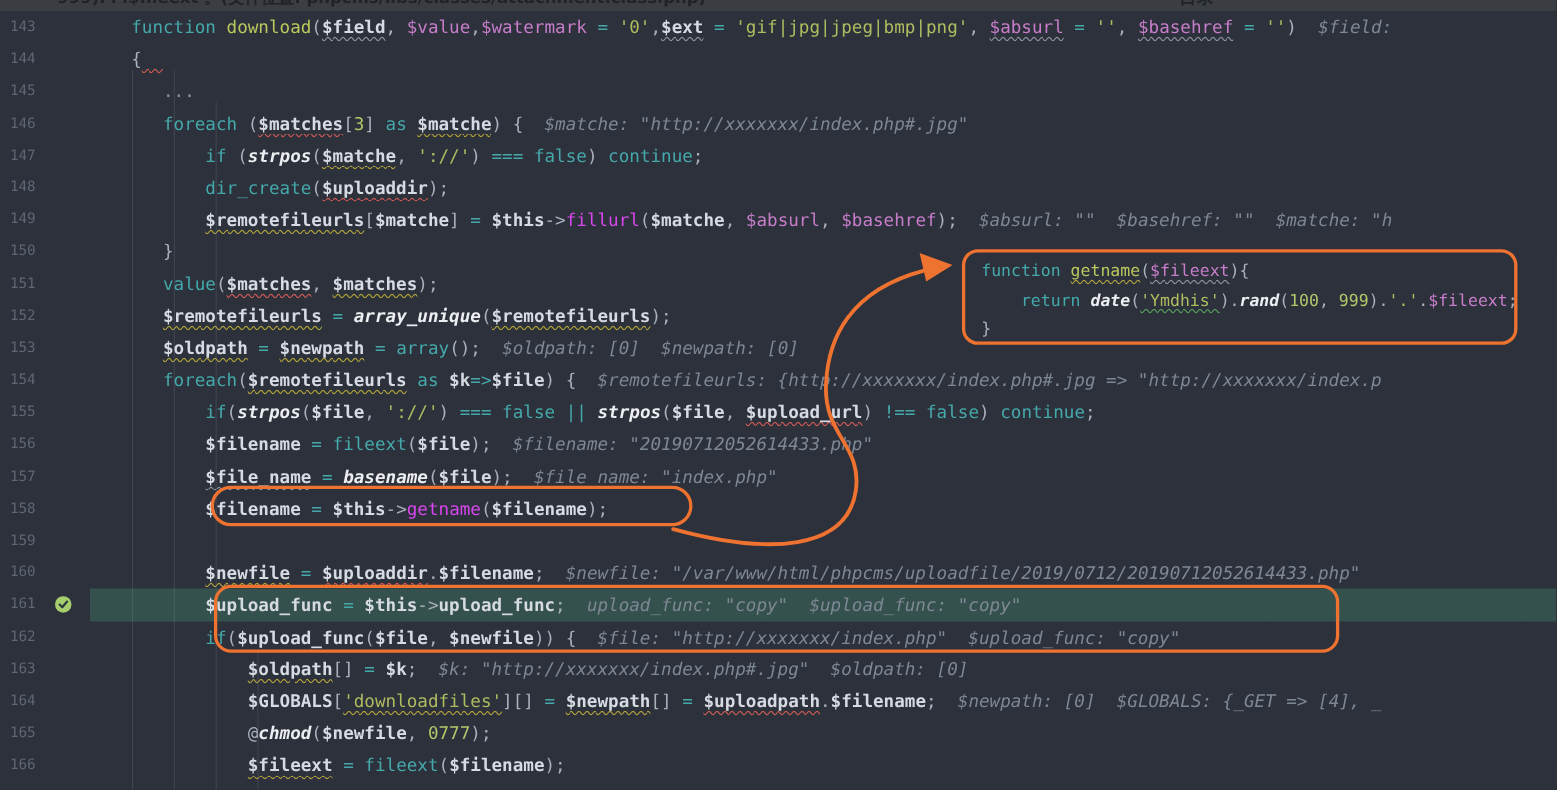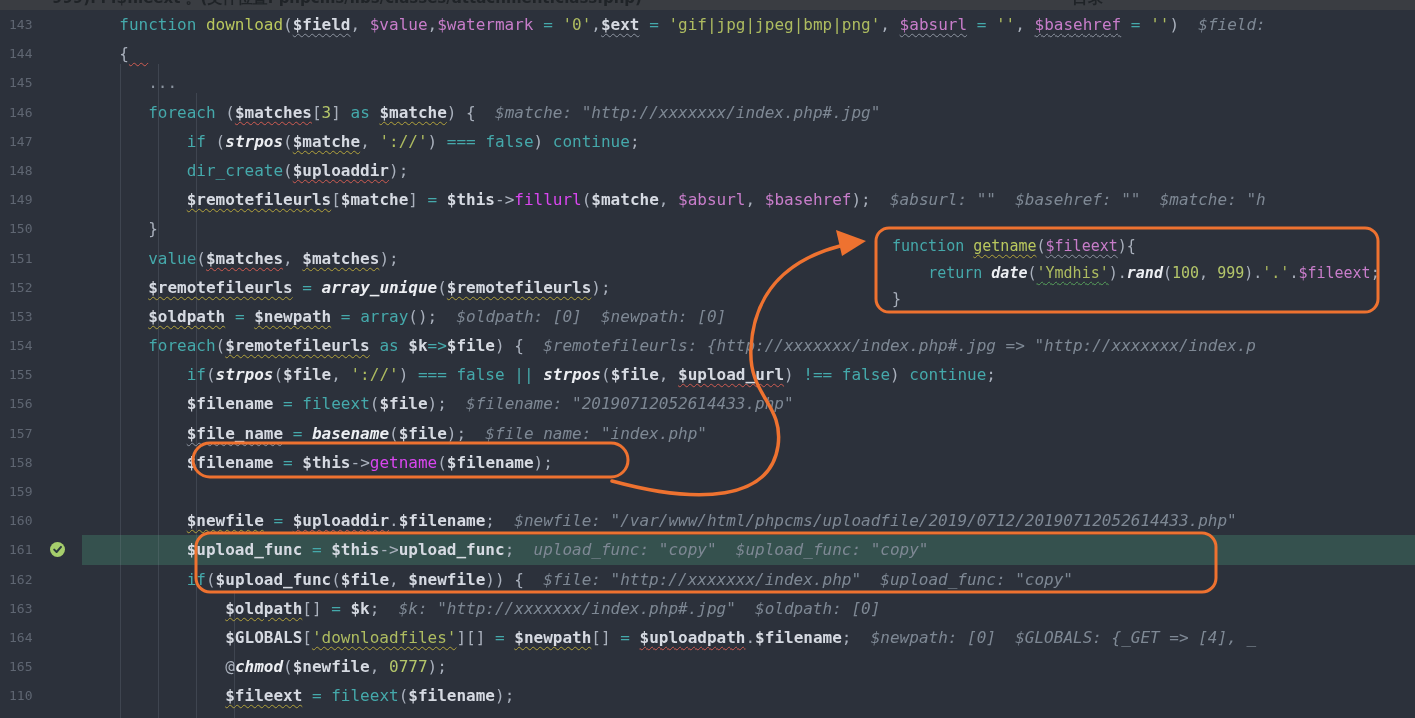--- a/index.html
+++ b/index.html
@@ -81,21 +81,21 @@
       <div class="row"><div class="gutter">158</div><div class="code-line"><span class="seg-pln">         </span><span class="seg-var">$filename</span><span class="seg-pln"> </span><span class="seg-kw">=</span><span class="seg-pln"> </span><span class="seg-var">$this</span><span class="seg-pln">-&gt;</span><span class="seg-err">getname</span><span class="seg-pln">(</span><span class="seg-var">$filename</span><span class="seg-pln">);</span></div></div>
       <div class="row"><div class="gutter">159</div><div class="code-line"></div></div>
       <div class="row"><div class="gutter">160</div><div class="code-line"><span class="seg-pln">         </span><span class="seg-var u-yellow">$newfile</span><span class="seg-pln"> </span><span class="seg-kw">=</span><span class="seg-pln"> </span><span class="seg-var u-red">$uploaddir</span><span class="seg-pln">.</span><span class="seg-var">$filename</span><span class="seg-pln">;</span><span class="seg-pln">  </span><span class="seg-hint">$newfile: "/var/www/html/phpcms/uploadfile/2019/0712/20190712052614433.php"</span></div></div>
       <div class="row active"><div class="gutter">161<span class="gutter-icon"><svg width="15" height="15" viewBox="0 0 15 15">
               <path d="M4.2 7.6 L6.6 10 L11 4.9" fill="none" stroke="#2c3a3e" stroke-width="2" stroke-linecap="round" stroke-linejoin="round"></path>
             </svg></span></div><div class="code-line"><span class="seg-pln">         </span><span class="seg-var">$upload_func</span><span class="seg-pln"> </span><span class="seg-kw">=</span><span class="seg-pln"> </span><span class="seg-var">$this</span><span class="seg-pln">-&gt;</span><span class="seg-var">upload_func</span><span class="seg-pln">;</span><span class="seg-pln">  </span><span class="seg-hint">upload_func: "copy"  $upload_func: "copy"</span></div></div>
       <div class="row"><div class="gutter">162</div><div class="code-line"><span class="seg-pln">         </span><span class="seg-kw">if</span><span class="seg-pln">(</span><span class="seg-var">$upload_func</span><span class="seg-pln">(</span><span class="seg-var">$file</span><span class="seg-pln">, </span><span class="seg-var">$newfile</span><span class="seg-pln">)) {</span><span class="seg-pln">  </span><span class="seg-hint">$file: "http://xxxxxxx/index.php"  $upload_func: "copy"</span></div></div>
       <div class="row"><div class="gutter">163</div><div class="code-line"><span class="seg-pln">             </span><span class="seg-var u-yellow">$oldpath</span><span class="seg-pln">[] </span><span class="seg-kw">=</span><span class="seg-pln"> </span><span class="seg-var">$k</span><span class="seg-pln">;</span><span class="seg-pln">  </span><span class="seg-hint">$k: "http://xxxxxxx/index.php#.jpg"  $oldpath: [0]</span></div></div>
       <div class="row"><div class="gutter">164</div><div class="code-line"><span class="seg-pln">             </span><span class="seg-var">$GLOBALS</span><span class="seg-pln">[</span><span class="seg-str u-yellow">'downloadfiles'</span><span class="seg-pln">][] </span><span class="seg-kw">=</span><span class="seg-pln"> </span><span class="seg-var u-yellow">$newpath</span><span class="seg-pln">[] </span><span class="seg-kw">=</span><span class="seg-pln"> </span><span class="seg-var u-red">$uploadpath</span><span class="seg-pln">.</span><span class="seg-var">$filename</span><span class="seg-pln">;</span><span class="seg-pln">  </span><span class="seg-hint">$newpath: [0]  $GLOBALS: {_GET =&gt; [4], _</span></div></div>
       <div class="row"><div class="gutter">165</div><div class="code-line"><span class="seg-pln">             </span><span class="seg-pln">@</span><span class="seg-bi">chmod</span><span class="seg-pln">(</span><span class="seg-var">$newfile</span><span class="seg-pln">, </span><span class="seg-num">0777</span><span class="seg-pln">);</span></div></div>
-      <div class="row"><div class="gutter">110</div><div class="code-line"><span class="seg-pln">             </span><span class="seg-var u-yellow">$fileext</span><span class="seg-pln"> </span><span class="seg-kw">=</span><span class="seg-pln"> </span><span class="seg-kw">fileext</span><span class="seg-pln">(</span><span class="seg-var">$filename</span><span class="seg-pln">);</span></div></div>
+      <div class="row"><div class="gutter">166</div><div class="code-line"><span class="seg-pln">             </span><span class="seg-var u-yellow">$fileext</span><span class="seg-pln"> </span><span class="seg-kw">=</span><span class="seg-pln"> </span><span class="seg-kw">fileext</span><span class="seg-pln">(</span><span class="seg-var">$filename</span><span class="seg-pln">);</span></div></div>
     </div>
 
   <div class="guide" style="left:120px;top:64px;height:654px;"></div>
   <div class="guide" style="left:158px;top:64px;height:654px;"></div>
   <div class="guide" style="left:196px;top:93px;height:625px;"></div>
   <div class="guide" style="left:234px;top:590px;height:128px;"></div>
 
   <svg id="overlay" viewBox="0 0 1415 718">
 
     <rect x="876" y="228" width="502" height="84" rx="13" fill="#2c313b" stroke="#ee7230" stroke-width="3"></rect>

